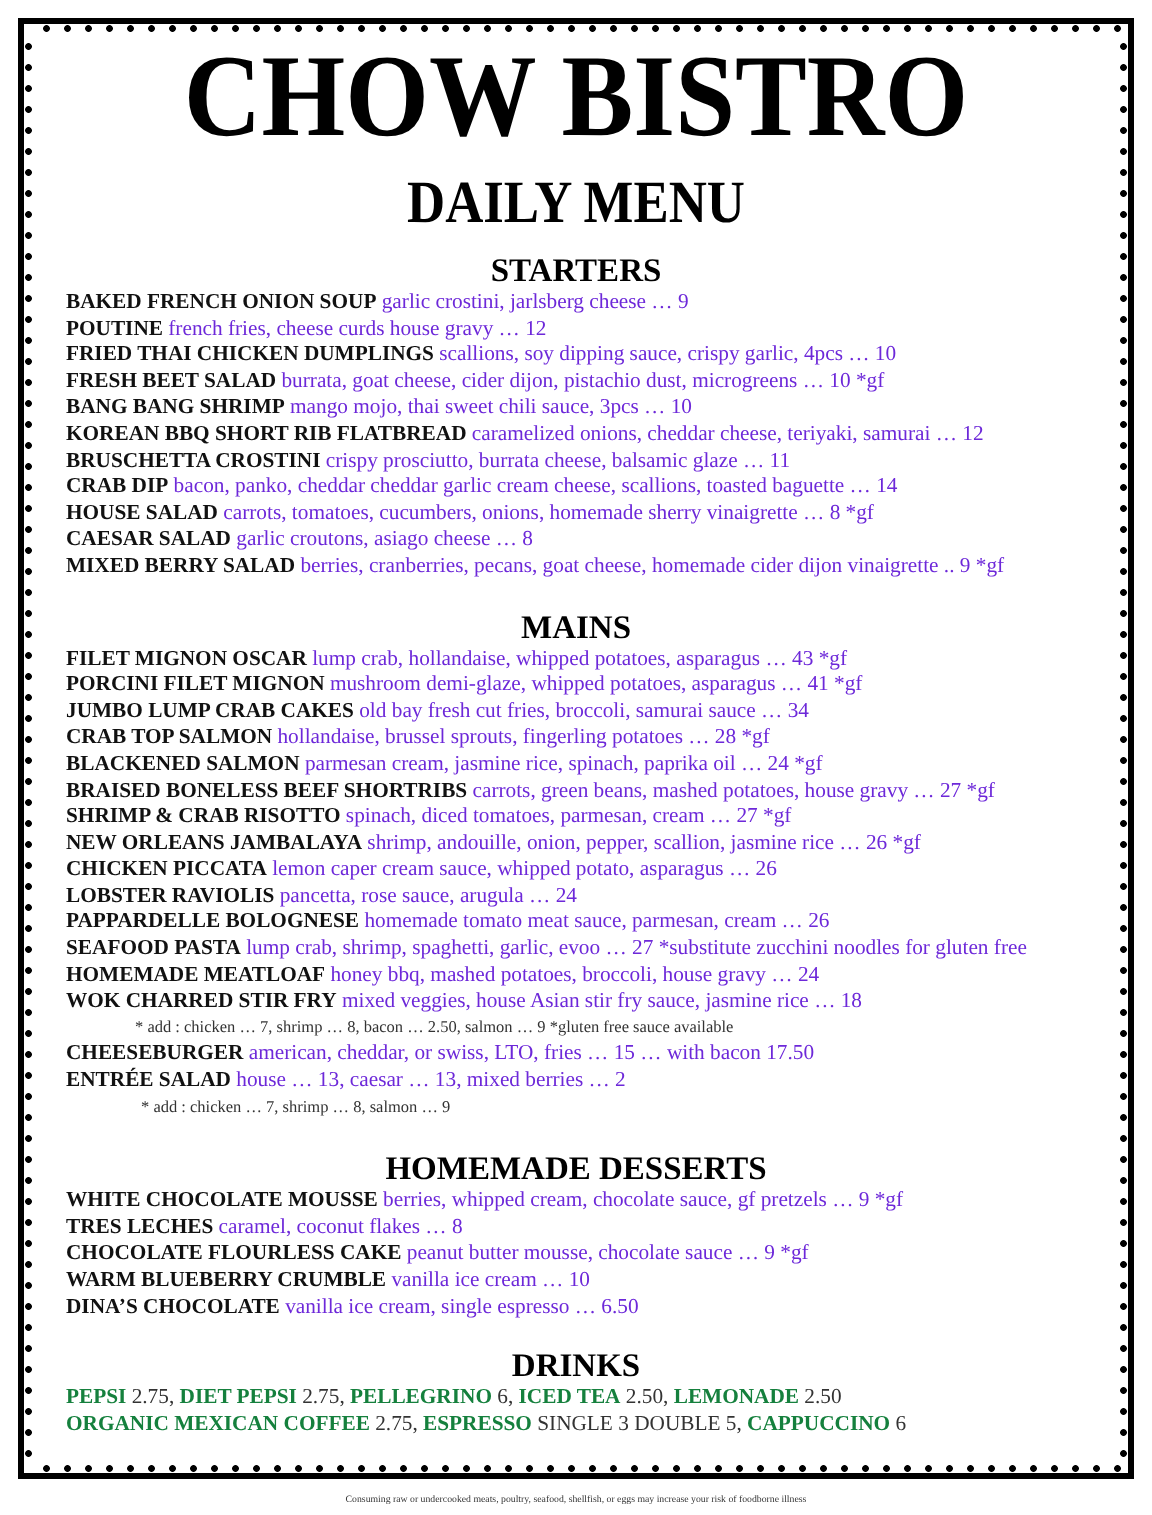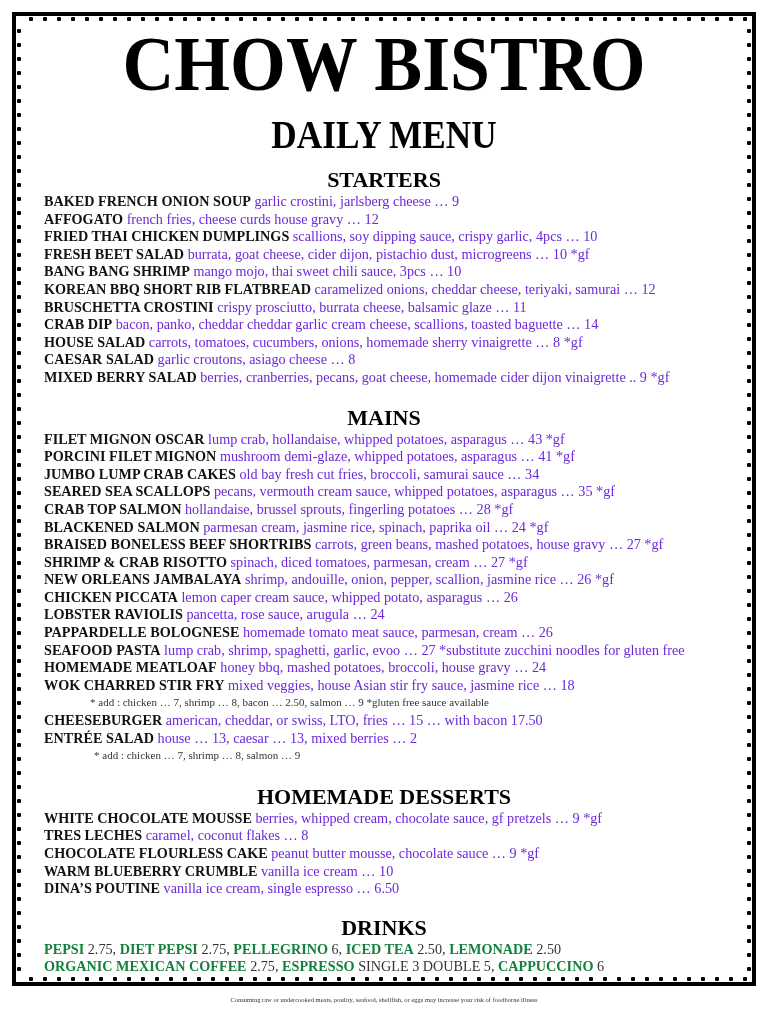--- a/index.html
+++ b/index.html
@@ -159,38 +159,37 @@
 </div>
 
 <div class="title">CHOW BISTRO</div>
 <div class="subtitle">DAILY MENU</div>
 
 <div class="content">
 
   <div class="section s-starters">
     <h2 class="section-heading">STARTERS</h2>
     <div class="item"><span class="name">BAKED FRENCH ONION SOUP</span> <span class="desc">garlic crostini, jarlsberg cheese … 9</span></div>
-    <div class="item"><span class="name">AFFOGATO</span> <span class="desc">french fries, cheese curds house gravy … 12</span></div>
+    <div class="item"><span class="name">POUTINE</span> <span class="desc">french fries, cheese curds house gravy … 12</span></div>
     <div class="item"><span class="name">FRIED THAI CHICKEN DUMPLINGS</span> <span class="desc">scallions, soy dipping sauce, crispy garlic, 4pcs … 10</span></div>
     <div class="item"><span class="name">FRESH BEET SALAD</span> <span class="desc">burrata, goat cheese, cider dijon, pistachio dust, microgreens … 10 *gf</span></div>
     <div class="item"><span class="name">BANG BANG SHRIMP</span> <span class="desc">mango mojo, thai sweet chili sauce, 3pcs … 10</span></div>
     <div class="item"><span class="name">KOREAN BBQ SHORT RIB FLATBREAD</span> <span class="desc">caramelized onions, cheddar cheese, teriyaki, samurai … 12</span></div>
     <div class="item"><span class="name">BRUSCHETTA CROSTINI</span> <span class="desc">crispy prosciutto, burrata cheese, balsamic glaze … 11</span></div>
     <div class="item"><span class="name">CRAB DIP</span> <span class="desc">bacon, panko, cheddar cheddar garlic cream cheese, scallions, toasted baguette … 14</span></div>
     <div class="item"><span class="name">HOUSE SALAD</span> <span class="desc">carrots, tomatoes, cucumbers, onions, homemade sherry vinaigrette … 8 *gf</span></div>
     <div class="item"><span class="name">CAESAR SALAD</span> <span class="desc">garlic croutons, asiago cheese … 8</span></div>
     <div class="item"><span class="name">MIXED BERRY SALAD</span> <span class="desc">berries, cranberries, pecans, goat cheese, homemade cider dijon vinaigrette .. 9 *gf</span></div>
   </div>
 
   <div class="section s-mains">
     <h2 class="section-heading">MAINS</h2>
     <div class="item"><span class="name">FILET MIGNON OSCAR</span> <span class="desc">lump crab, hollandaise, whipped potatoes, asparagus … 43 *gf</span></div>
     <div class="item"><span class="name">PORCINI FILET MIGNON</span> <span class="desc">mushroom demi-glaze, whipped potatoes, asparagus … 41 *gf</span></div>
     <div class="item"><span class="name">JUMBO LUMP CRAB CAKES</span> <span class="desc">old bay fresh cut fries, broccoli, samurai sauce … 34</span></div>
-    <div class="item"><span class="name">SEARED SEA SCALLOPS</span> <span class="desc">pecans, vermouth cream sauce, whipped potatoes, asparagus … 35 *gf</span></div>
     <div class="item"><span class="name">CRAB TOP SALMON</span> <span class="desc">hollandaise, brussel sprouts, fingerling potatoes … 28 *gf</span></div>
     <div class="item"><span class="name">BLACKENED SALMON</span> <span class="desc">parmesan cream, jasmine rice, spinach, paprika oil … 24 *gf</span></div>
     <div class="item"><span class="name">BRAISED BONELESS BEEF SHORTRIBS</span> <span class="desc">carrots, green beans, mashed potatoes, house gravy … 27 *gf</span></div>
     <div class="item"><span class="name">SHRIMP &amp; CRAB RISOTTO</span> <span class="desc">spinach, diced tomatoes, parmesan, cream … 27 *gf</span></div>
     <div class="item"><span class="name">NEW ORLEANS JAMBALAYA</span> <span class="desc">shrimp, andouille, onion, pepper, scallion, jasmine rice … 26 *gf</span></div>
     <div class="item"><span class="name">CHICKEN PICCATA</span> <span class="desc">lemon caper cream sauce, whipped potato, asparagus … 26</span></div>
     <div class="item"><span class="name">LOBSTER RAVIOLIS</span> <span class="desc">pancetta, rose sauce, arugula … 24</span></div>
     <div class="item"><span class="name">PAPPARDELLE BOLOGNESE</span> <span class="desc">homemade tomato meat sauce, parmesan, cream … 26</span></div>
     <div class="item"><span class="name">SEAFOOD PASTA</span> <span class="desc">lump crab, shrimp, spaghetti, garlic, evoo … 27 *substitute zucchini noodles for gluten free</span></div>
     <div class="item"><span class="name">HOMEMADE MEATLOAF</span> <span class="desc">honey bbq, mashed potatoes, broccoli, house gravy … 24</span></div>
@@ -200,21 +199,21 @@
     <div class="item"><span class="name">ENTRÉE SALAD</span> <span class="desc">house … 13, caesar … 13, mixed berries … 2</span></div>
     <div class="addon a2">* add :  chicken … 7, shrimp … 8, salmon … 9</div>
   </div>
 
   <div class="section s-desserts">
     <h2 class="section-heading">HOMEMADE DESSERTS</h2>
     <div class="item"><span class="name">WHITE CHOCOLATE MOUSSE</span> <span class="desc">berries, whipped cream, chocolate sauce, gf pretzels … 9 *gf</span></div>
     <div class="item"><span class="name">TRES LECHES</span> <span class="desc">caramel, coconut flakes … 8</span></div>
     <div class="item"><span class="name">CHOCOLATE FLOURLESS CAKE</span> <span class="desc">peanut butter mousse, chocolate sauce … 9 *gf</span></div>
     <div class="item"><span class="name">WARM BLUEBERRY CRUMBLE</span> <span class="desc">vanilla ice cream … 10</span></div>
-    <div class="item"><span class="name">DINA’S POUTINE</span> <span class="desc">vanilla ice cream, single espresso … 6.50</span></div>
+    <div class="item"><span class="name">DINA’S CHOCOLATE</span> <span class="desc">vanilla ice cream, single espresso … 6.50</span></div>
   </div>
 
   <div class="section s-drinks">
     <h2 class="section-heading">DRINKS</h2>
     <div class="drinks-line"><span class="dname">PEPSI</span><span> 2.75, </span><span class="dname">DIET PEPSI</span><span> 2.75, </span><span class="dname">PELLEGRINO</span><span> 6, </span><span class="dname">ICED TEA</span><span> 2.50, </span><span class="dname">LEMONADE</span><span> 2.50</span></div>
     <div class="drinks-line"><span class="dname">ORGANIC MEXICAN COFFEE</span><span> 2.75, </span><span class="dname">ESPRESSO</span><span> SINGLE 3 DOUBLE 5, </span><span class="dname">CAPPUCCINO</span><span> 6</span></div>
   </div>
 
 </div>
 

